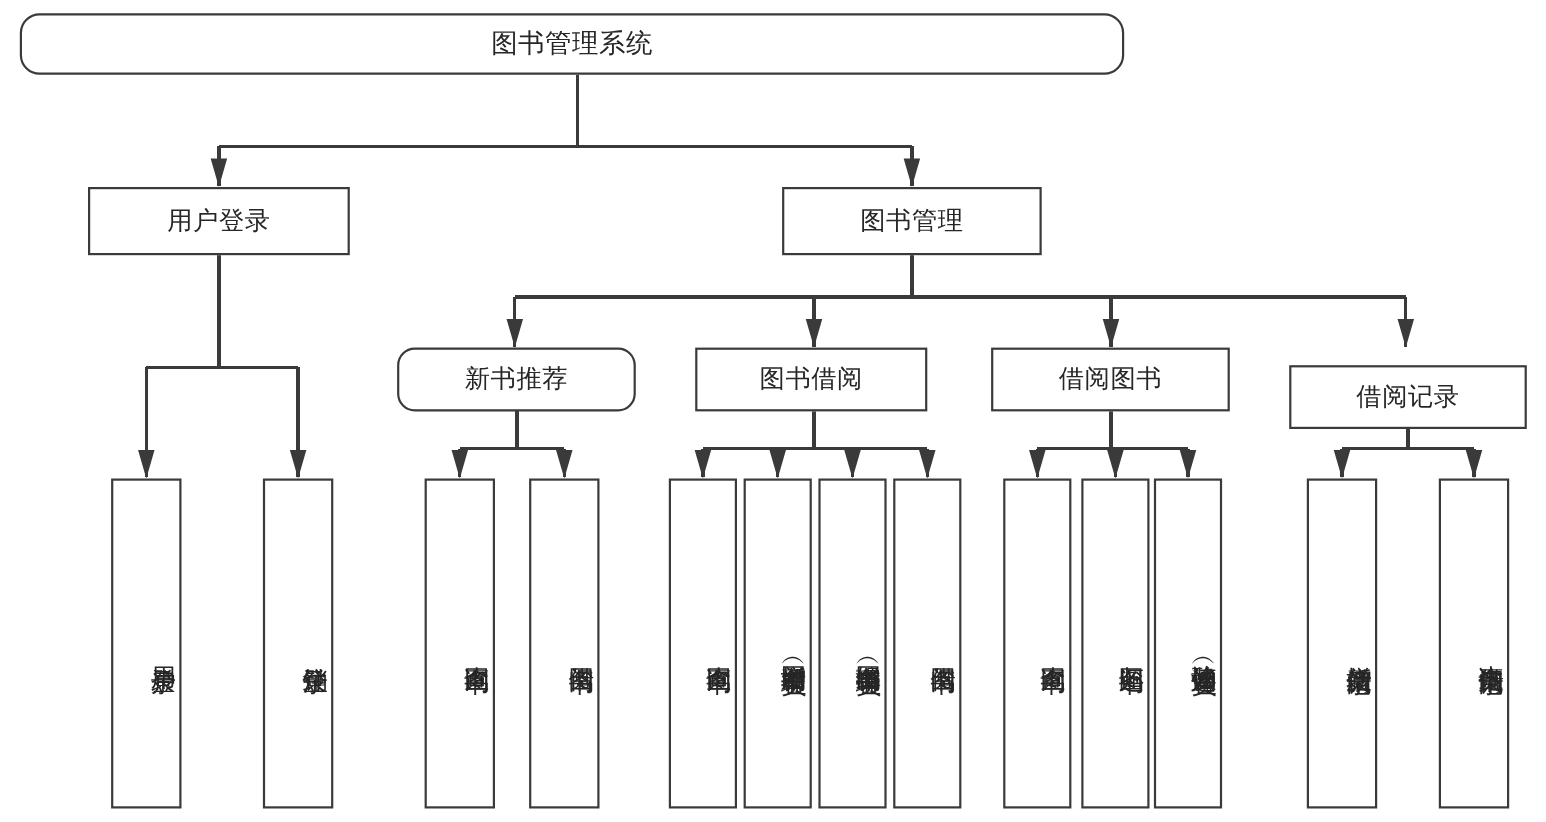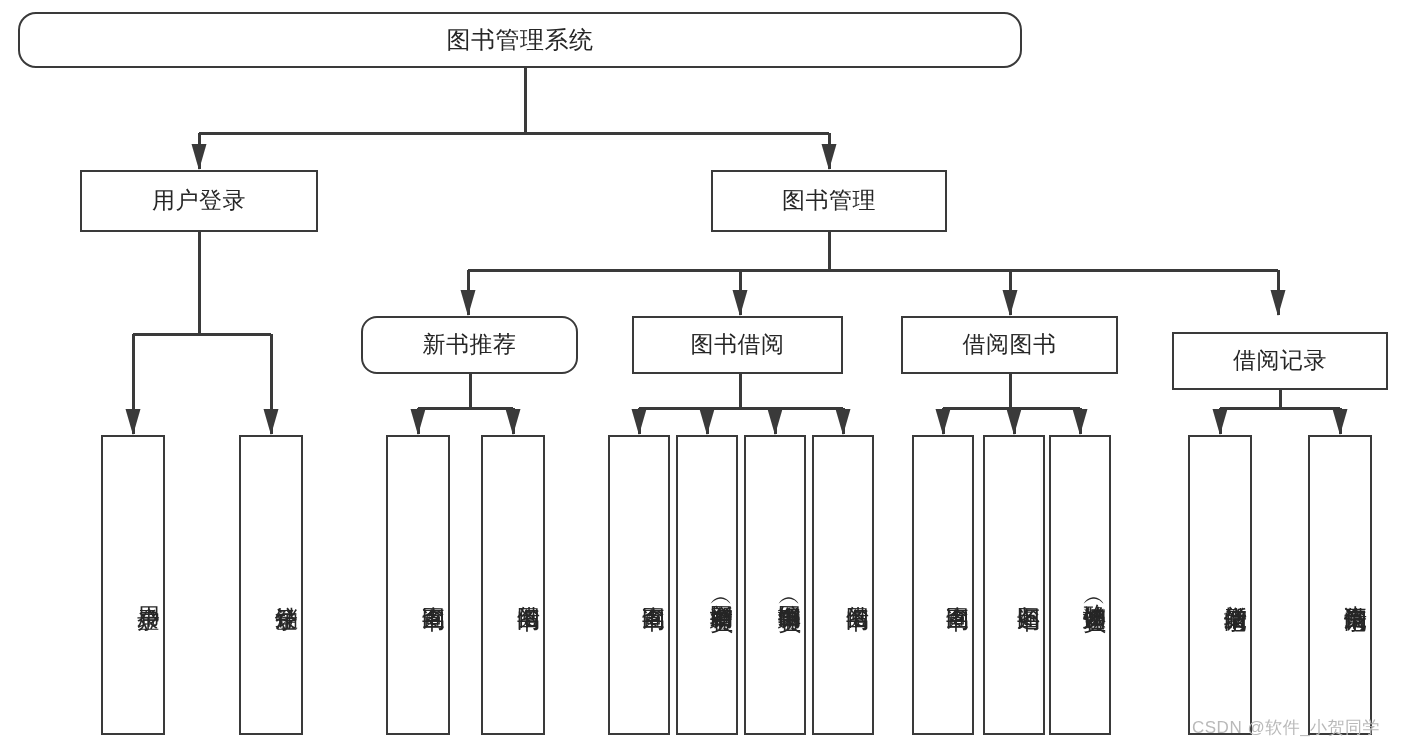--- a/index.html
+++ b/index.html
@@ -185,14 +185,13 @@
       <div class="node vertical " style="left: 1049px; top: 435px; width: 62px; height: 300px; border-color: rgb(58, 58, 58); background: rgb(255, 255, 255); color: rgb(38, 38, 38);">
         <span class="label">确认归还（管理员）</span>
       </div>
       <div class="node vertical " style="left: 1188px; top: 435px; width: 64px; height: 300px; border-color: rgb(58, 58, 58); background: rgb(255, 255, 255); color: rgb(38, 38, 38);">
         <span class="label">新增借阅记录</span>
       </div>
       <div class="node vertical " style="left: 1308px; top: 435px; width: 64px; height: 300px; border-color: rgb(58, 58, 58); background: rgb(255, 255, 255); color: rgb(38, 38, 38);">
         <span class="label">查询借阅记录</span>
       </div>
     </div>
-  <div class="watermark" style="left: 1192px; top: 716px; color: rgb(185, 185, 185);">CSDN @软件_小贺同学</div>
 </div>
 
 </body></html>

